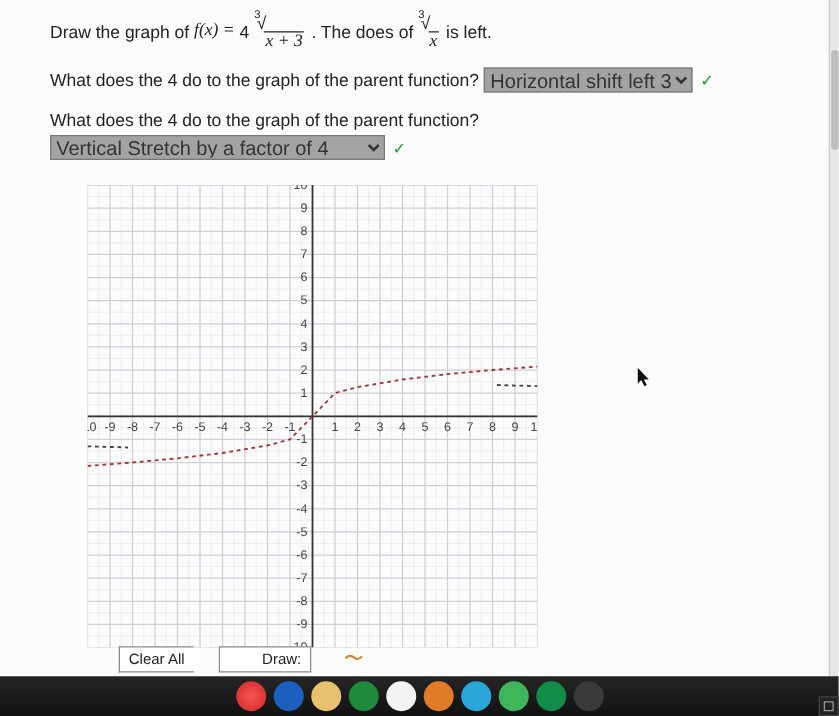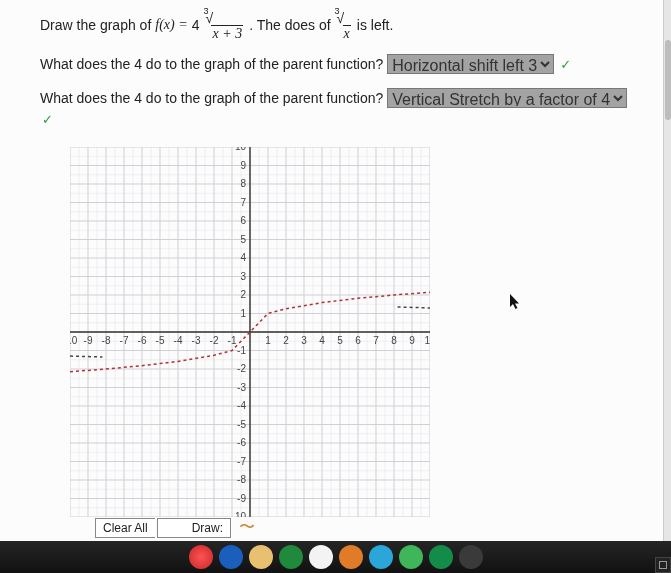--- a/index.html
+++ b/index.html
@@ -31,34 +31,34 @@
       margin-top: 17px;
     }
     select, .sel-box {
       border: 1px solid #777;
       background: #a3a3a3;
       font-size: 16px;
       padding: 1px 0;
       color: #333;
       height: 20px;
     }
-    .sel-4 { width: 240px; }
+    .sel-4 { width: 268px; }
     .check { color: #2a9d3c; font-size: 13px; margin-left: 2px; }
     .graph-area { position: relative; width: 360px; height: 370px; margin: 20px 0 0 30px; }
     .grid { stroke: #cfcfd6; stroke-width: 1; }
     .grid-minor { stroke: #e3e3e8; stroke-width: 0.5; }
     .axis { stroke: #333; stroke-width: 1.4; }
     .tick-lbl { font-size: 10px; fill: #444; font-family: Arial, sans-serif; text-anchor: middle; }
     .tick-lbl-y { text-anchor: end; }
     .curve { stroke: #b13136; stroke-width: 1.5; fill: none; stroke-dasharray: 3 3; }
     .seg-dark { stroke: #444; stroke-width: 1.5; fill: none; stroke-dasharray: 3 3; }
 
     .bottom-ctrl {
       position: absolute; bottom: 35px; left: 95px;
-      display: flex; align-items: center; gap: 2px;
+      display: flex; gap: 20px;
       font-size: 12px;
     }
     .btn-box { border: 1px solid #888; border-right: none; padding: 2px 7px; background: #fff; font-size: 12px; cursor: pointer;}
     .btn-box.last { border-right: 1px solid #888; padding-left: 34px; }
     .draw-arc { font-size: 16px; color: #d8832a; padding-left: 6px; }
     .taskbar {
       position: absolute; bottom: 0; left: 0; right: 0; height: 32px;
       background: linear-gradient(#252525, #111);
       display: flex; align-items: center; justify-content: center; gap: 6px;
     }

